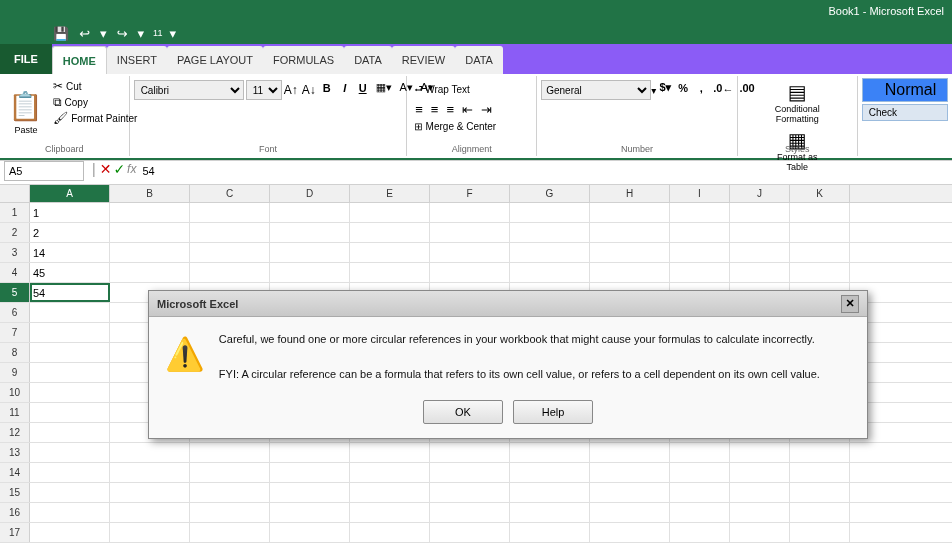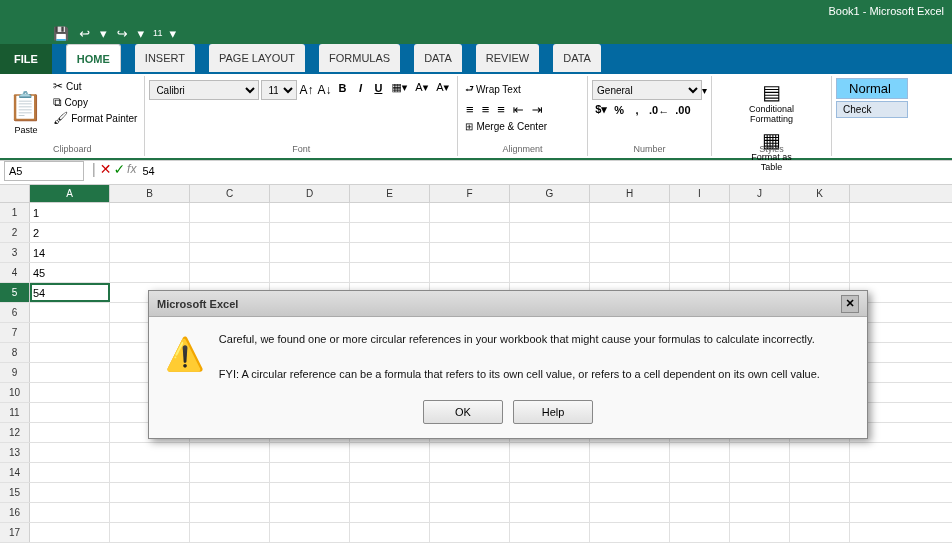--- a/index.html
+++ b/index.html
@@ -15,25 +15,25 @@
       justify-content: flex-end;
       padding-right: 8px;
       font-size: 11px;
     }
 
     
     .ribbon { background: #f0f0f0; border-bottom: 1px solid #d0d0d0; }
 
     
     .tab-bar {
-      background: #0369a1;
-      display: flex;
+      background: #8b5cf6;
+      display: flex;
+      align-items: flex-end;
       height: 30px;
       padding-left: 0;
-      gap: 14px;
     }
     .file-tab {
       background: #185a30;
       color: white;
       padding: 5px 14px;
       font-size: 11px;
       font-weight: bold;
       cursor: pointer;
       height: 30px;
       display: flex;
@@ -139,24 +139,24 @@
     }
 
     
     .normal-area {
       min-width: 80px;
       display: flex;
       flex-direction: column;
       padding: 2px 4px;
     }
     .normal-box {
-      background: #7dd3fc;
+      background: #3b82f6;
       border: 1px solid #9bbbdd;
-      padding: 2px 12px;
-      font-size: 13px;
+      padding: 2px 22px;
+      font-size: 16px;
       margin-bottom: 2px;
       cursor: pointer;
     }
     .check-box-item {
       background: #dce6f1;
       border: 1px solid #9bbbdd;
       padding: 2px 6px;
       font-size: 10px;
       cursor: pointer;
     }
@@ -418,21 +418,21 @@
           <div class="merge-btn">
             <span>⊞</span>
             <span style="margin-left:3px;">Merge &amp; Center</span>
           </div>
         </div>
       </div>
       <span class="ribbon-group-label">Alignment</span>
     </div>
 
     <div class="ribbon-group number-group">
-      <div class="ribbon-group-content" style="flex-direction:column; width:100%;">
+      <div class="ribbon-group-content" style="flex-direction:row; width:100%;">
         <div class="num-row">
           <select style="font-size:10px; height:20px; border:1px solid #bbb; width:110px;">
             <option>General</option>
           </select>
           <span style="font-size:10px; cursor:pointer;">▾</span>
         </div>
         <div class="num-row">
           <span class="format-btn">$▾</span>
           <span class="format-btn">%</span>
           <span class="format-btn">,</span>

